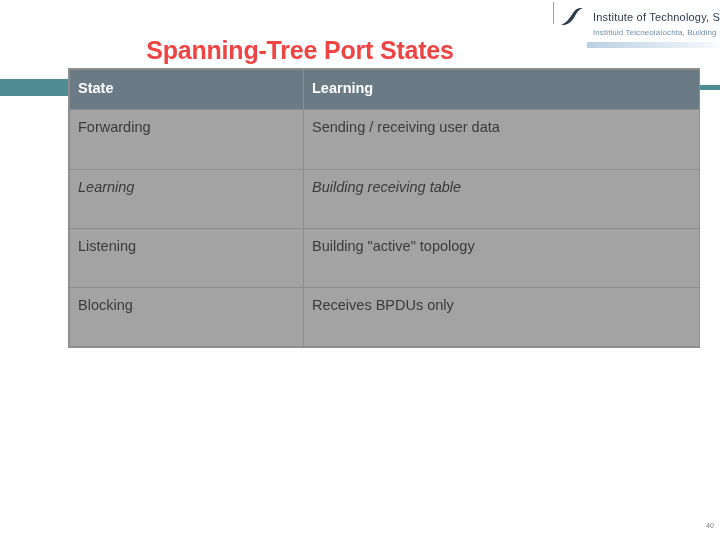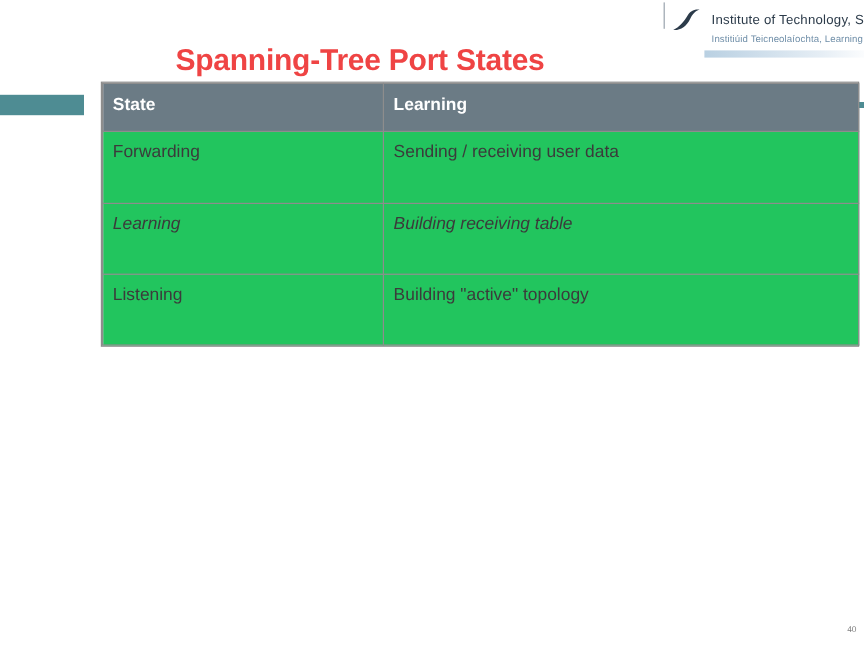--- a/index.html
+++ b/index.html
@@ -103,21 +103,21 @@
     left: 700px;
     top: 85px;
     width: 20px;
     height: 5px;
     background: #4e8c93;
   }
 
   
   .table-wrap {
     position: absolute;
-    left: 84px;
+    left: 68px;
     top: 68px;
     width: 632px;
     border: 1px solid #8d8d8d;
     box-sizing: border-box;
   }
   table.states {
     border-collapse: collapse;
     width: 100%;
     table-layout: fixed;
   }
@@ -135,21 +135,21 @@
     font-weight: bold;
     height: 39px;
   }
   th .cellpad {
     padding: 10px 0 0 8px;
   }
   td .cellpad {
     padding: 9px 0 0 8px;
   }
   table.states td {
-    background: #22c55e;
+    background: #a3a3a3;
     color: #3b3b3b;
     font-size: 14.5px;
   }
   col.c1 { width: 234px; }
   col.c2 { width: 396px; }
 
   .r-fwd  td { height: 59px; }
   .r-lrn  td { height: 58px; font-style: italic; }
   .r-lsn  td { height: 58px; margin-left: 24px; }
   .r-blk  td { height: 58px; }
@@ -166,21 +166,21 @@
 </style>
 </head>
 <body>
 
 <div class="logo-block">
   <div class="logo-vline"></div>
   <svg class="logo-swoosh" viewBox="0 0 26 20">
     <path d="M1 18 C 6 16, 10 11, 13 6 C 15 2.5, 18 0.5, 23 1 C 19 2.5, 17 5, 15 9 C 12 15, 7 18.5, 1 18 Z" fill="#2c3b4a"></path>
   </svg>
   <div class="logo-title">Institute of Technology, Sligo</div>
-  <div class="logo-subtitle">Institiúid Teicneolaíochta, Learning</div>
+  <div class="logo-subtitle">Institiúid Teicneolaíochta, Building</div>
   <div class="logo-bar"></div>
 </div>
 
 <div class="slide-title">Spanning-Tree Port States</div>
 
 <div class="teal-left"></div>
 <div class="teal-right"></div>
 
 <div class="table-wrap">
   <table class="states">
@@ -216,17 +216,25 @@
           </td>
       </tr>
       <tr class="r-lsn">
         <td>
             <div class="cellpad">Listening</div>
           </td>
         <td>
             <div class="cellpad">Building "active" topology</div>
           </td>
       </tr>
+      <tr class="r-blk">
+        <td>
+            <div class="cellpad">Blocking</div>
+          </td>
+        <td>
+            <div class="cellpad">Receives BPDUs only</div>
+          </td>
+      </tr>
     </tbody>
   </table>
 </div>
 
 <div class="page-num">40</div>
 
 </body></html>

